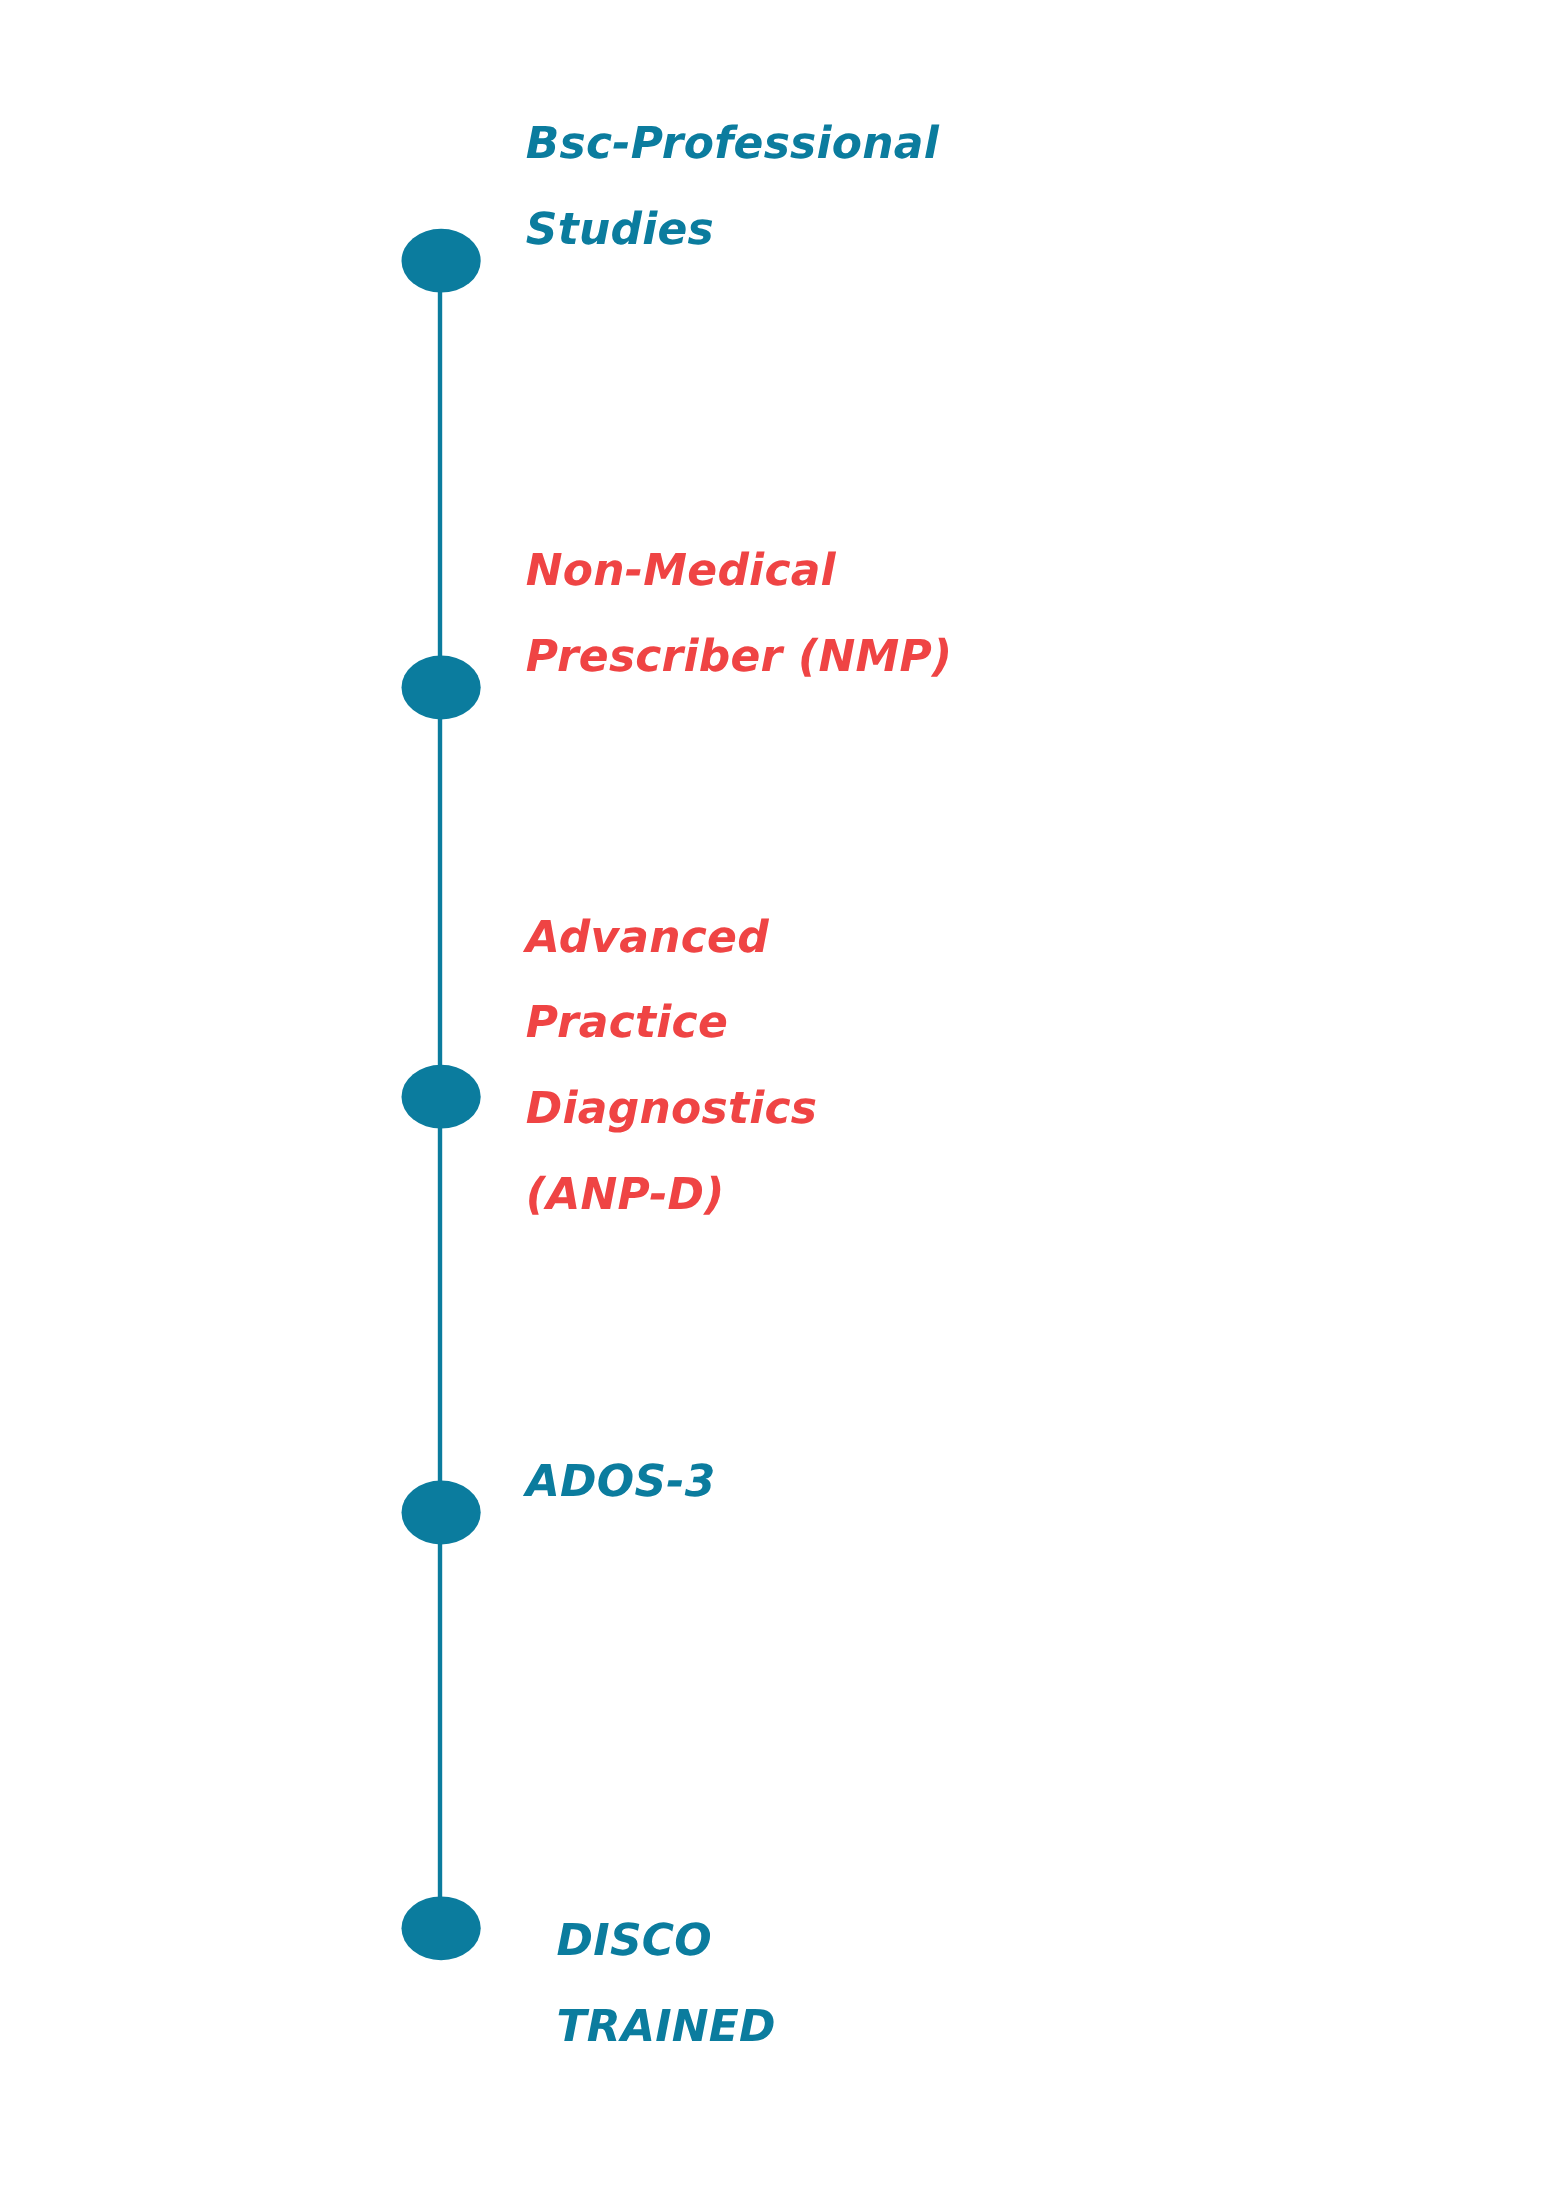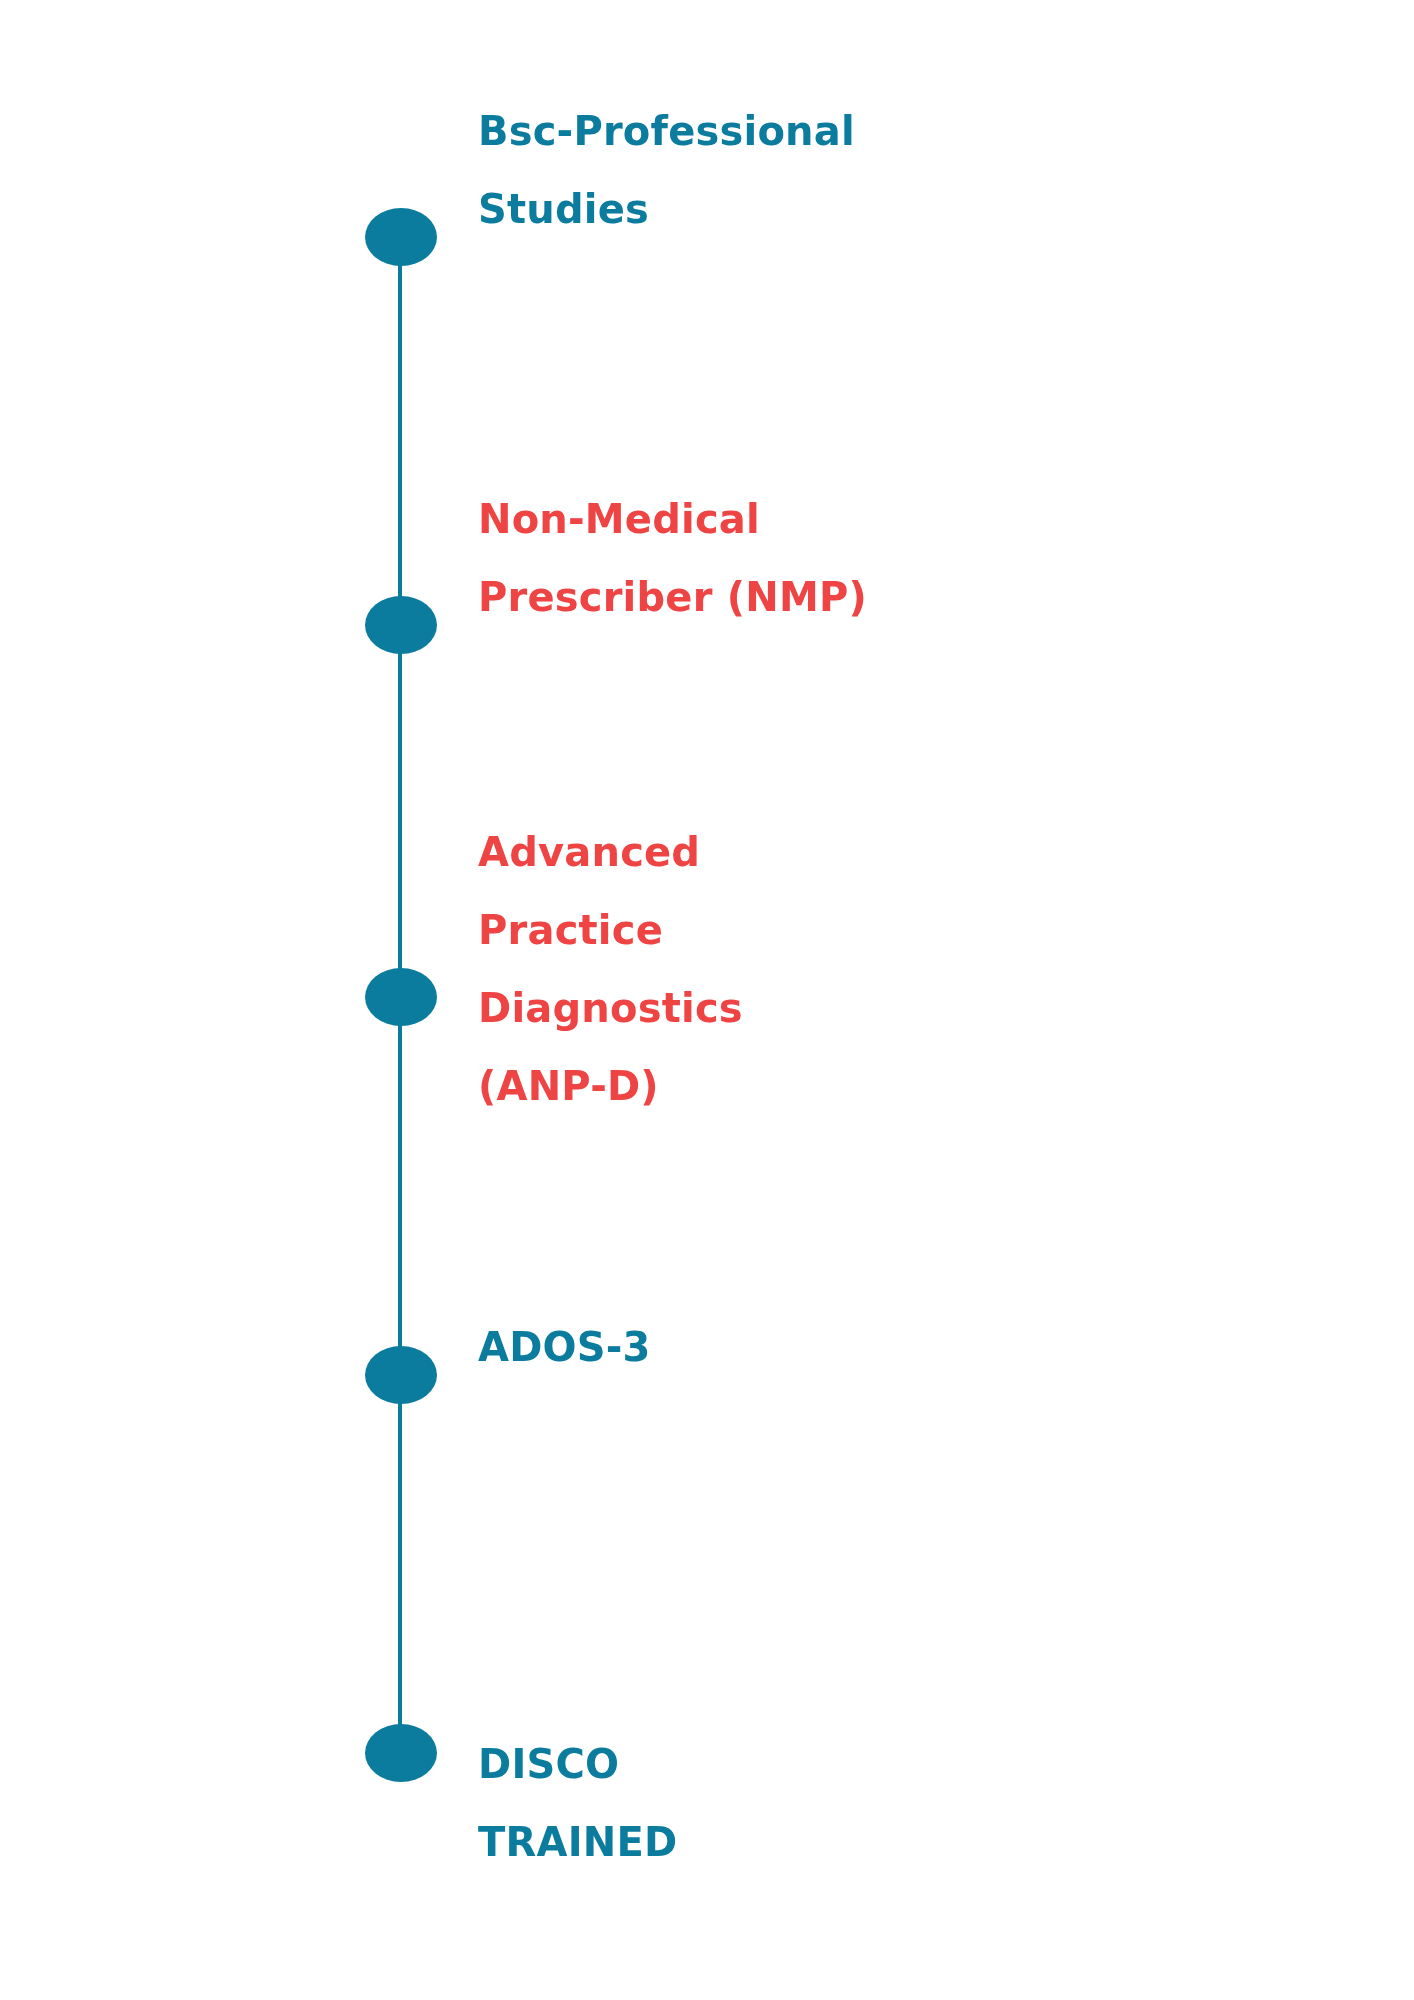--- a/index.html
+++ b/index.html
@@ -13,20 +13,21 @@
     height: 2000px;
     overflow: hidden;
     font-family: "DejaVu Sans", "Liberation Sans", sans-serif;
   }
 
   #timeline-canvas {
     position: relative;
     width: 1407px;
     height: 2000px;
     background: #ffffff;
+    font-style: italic;
   }
 
   
   .spine {
     position: absolute;
     left: 398px;
     top: 237px;
     width: 4px;
     height: 1516px;
     background: #0b7c9e;
@@ -105,17 +106,17 @@
 (ANP-D)</div>
   </div>
 
   <div class="node" id="node-4">
     <div class="node-dot" style="background: rgb(11, 124, 158);"></div>
     <div class="node-label" id="label-4" style="color: rgb(11, 124, 158);">ADOS-3</div>
   </div>
 
   <div class="node" id="node-5">
     <div class="node-dot" style="background: rgb(11, 124, 158);"></div>
-    <div class="node-label" id="label-5" style="color: rgb(11, 124, 158);">DISCO
+    <div class="node-label" id="label-5" style="color: rgb(11, 124, 158); margin-left: 28px;">DISCO
 TRAINED</div>
   </div>
 
 </div>
 
 </body></html>

